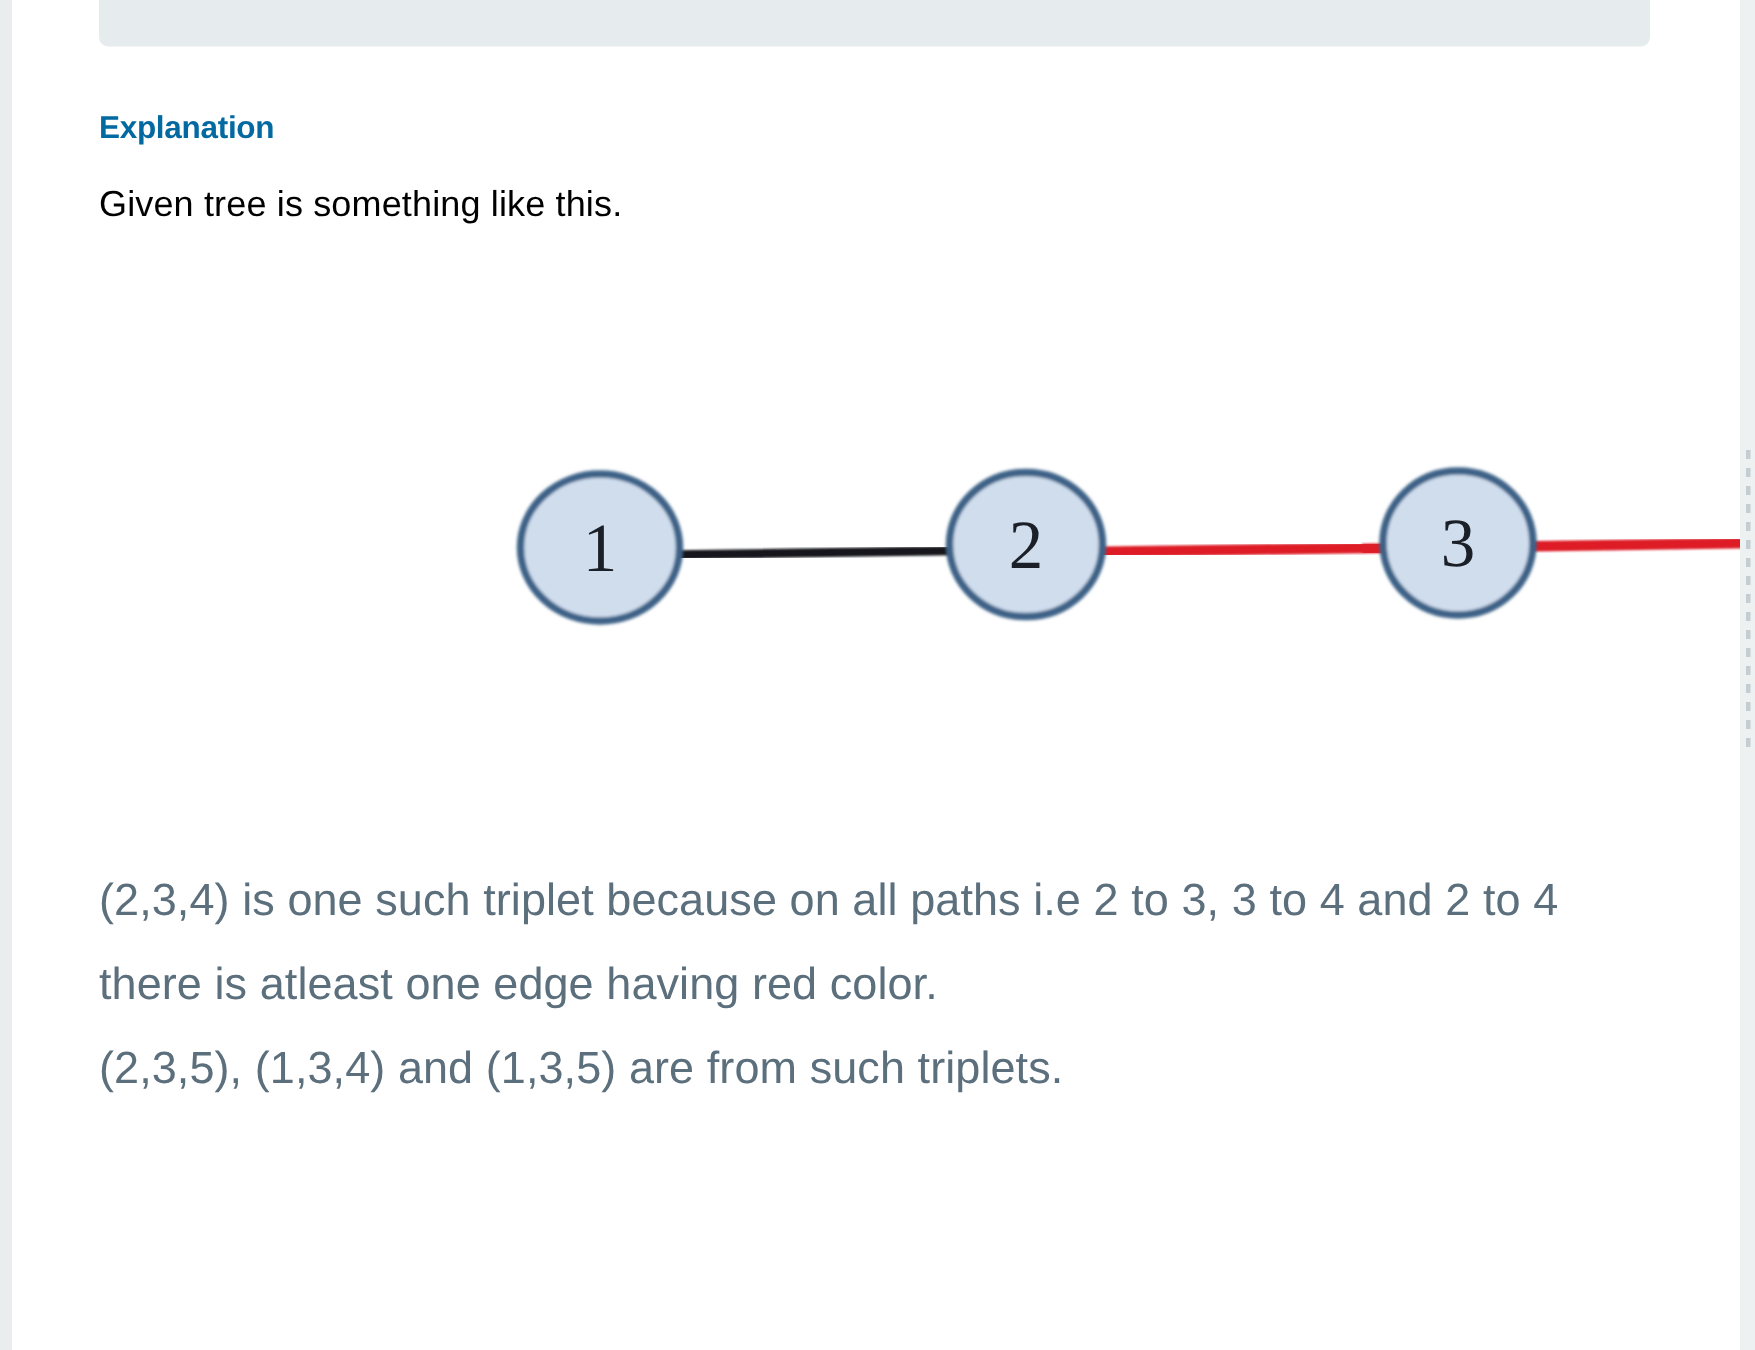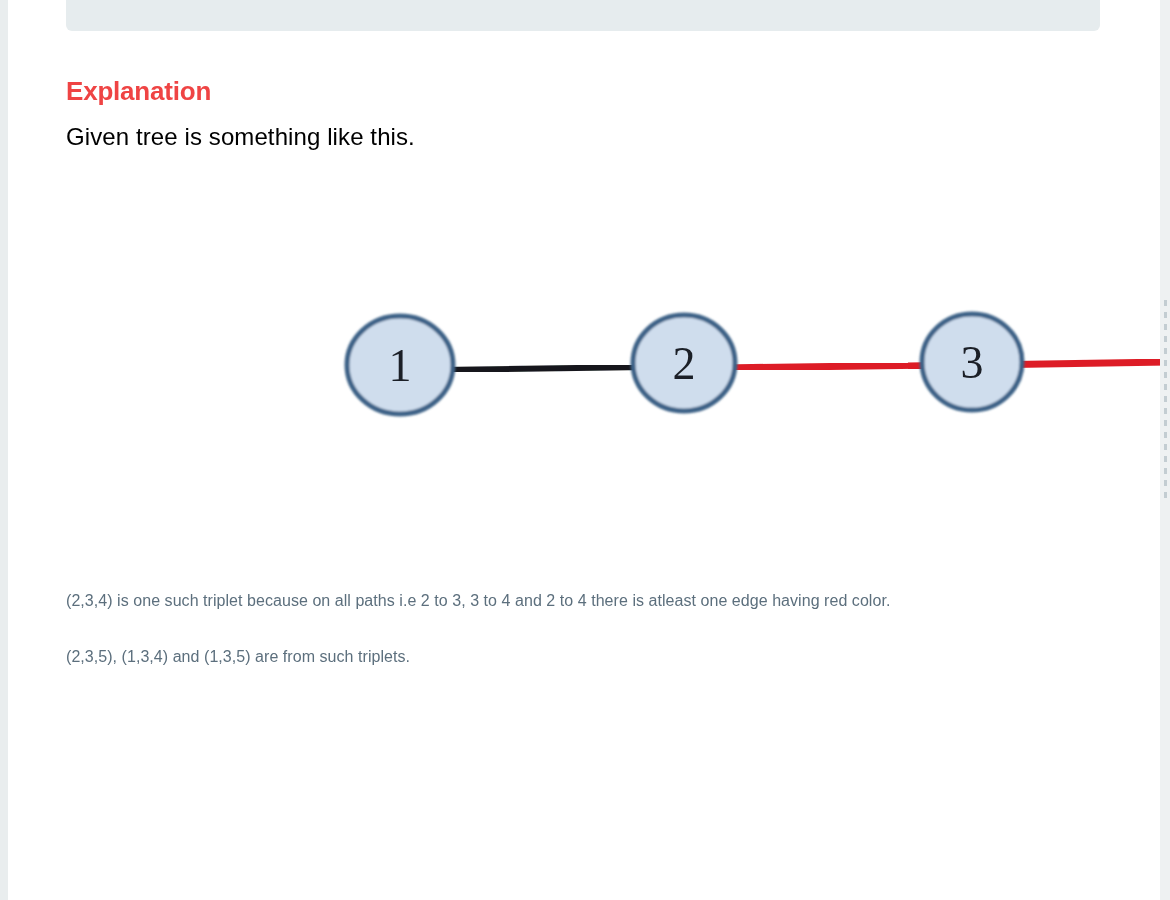--- a/index.html
+++ b/index.html
@@ -39,42 +39,42 @@
     height: 71px;
     background: #e6ecee;
     border-radius: 6px;
   }
 
   
   .heading {
     position: absolute;
     left: 58px;
     top: 52px;
-    font-size: 26px;
+    font-size: 21px;
     font-weight: bold;
-    color: #ef4444;
+    color: #0369a1;
     letter-spacing: -0.2px;
     line-height: 34px;
   }
   .intro-text {
     position: absolute;
     left: 58px;
     top: 120px;
     font-size: 24px;
     color: #000000;
     line-height: 34px;
     letter-spacing: 0.1px;
   }
 
   .body-block {
     position: absolute;
     left: 58px;
     top: 573px;
     width: 1045px;
-    font-size: 16px;
+    font-size: 30px;
     color: #5c6f7d;
     line-height: 56px;
     letter-spacing: 0.05px;
   }
   .body-block p {
     margin: 0;
   }
 
   
   .figure {

